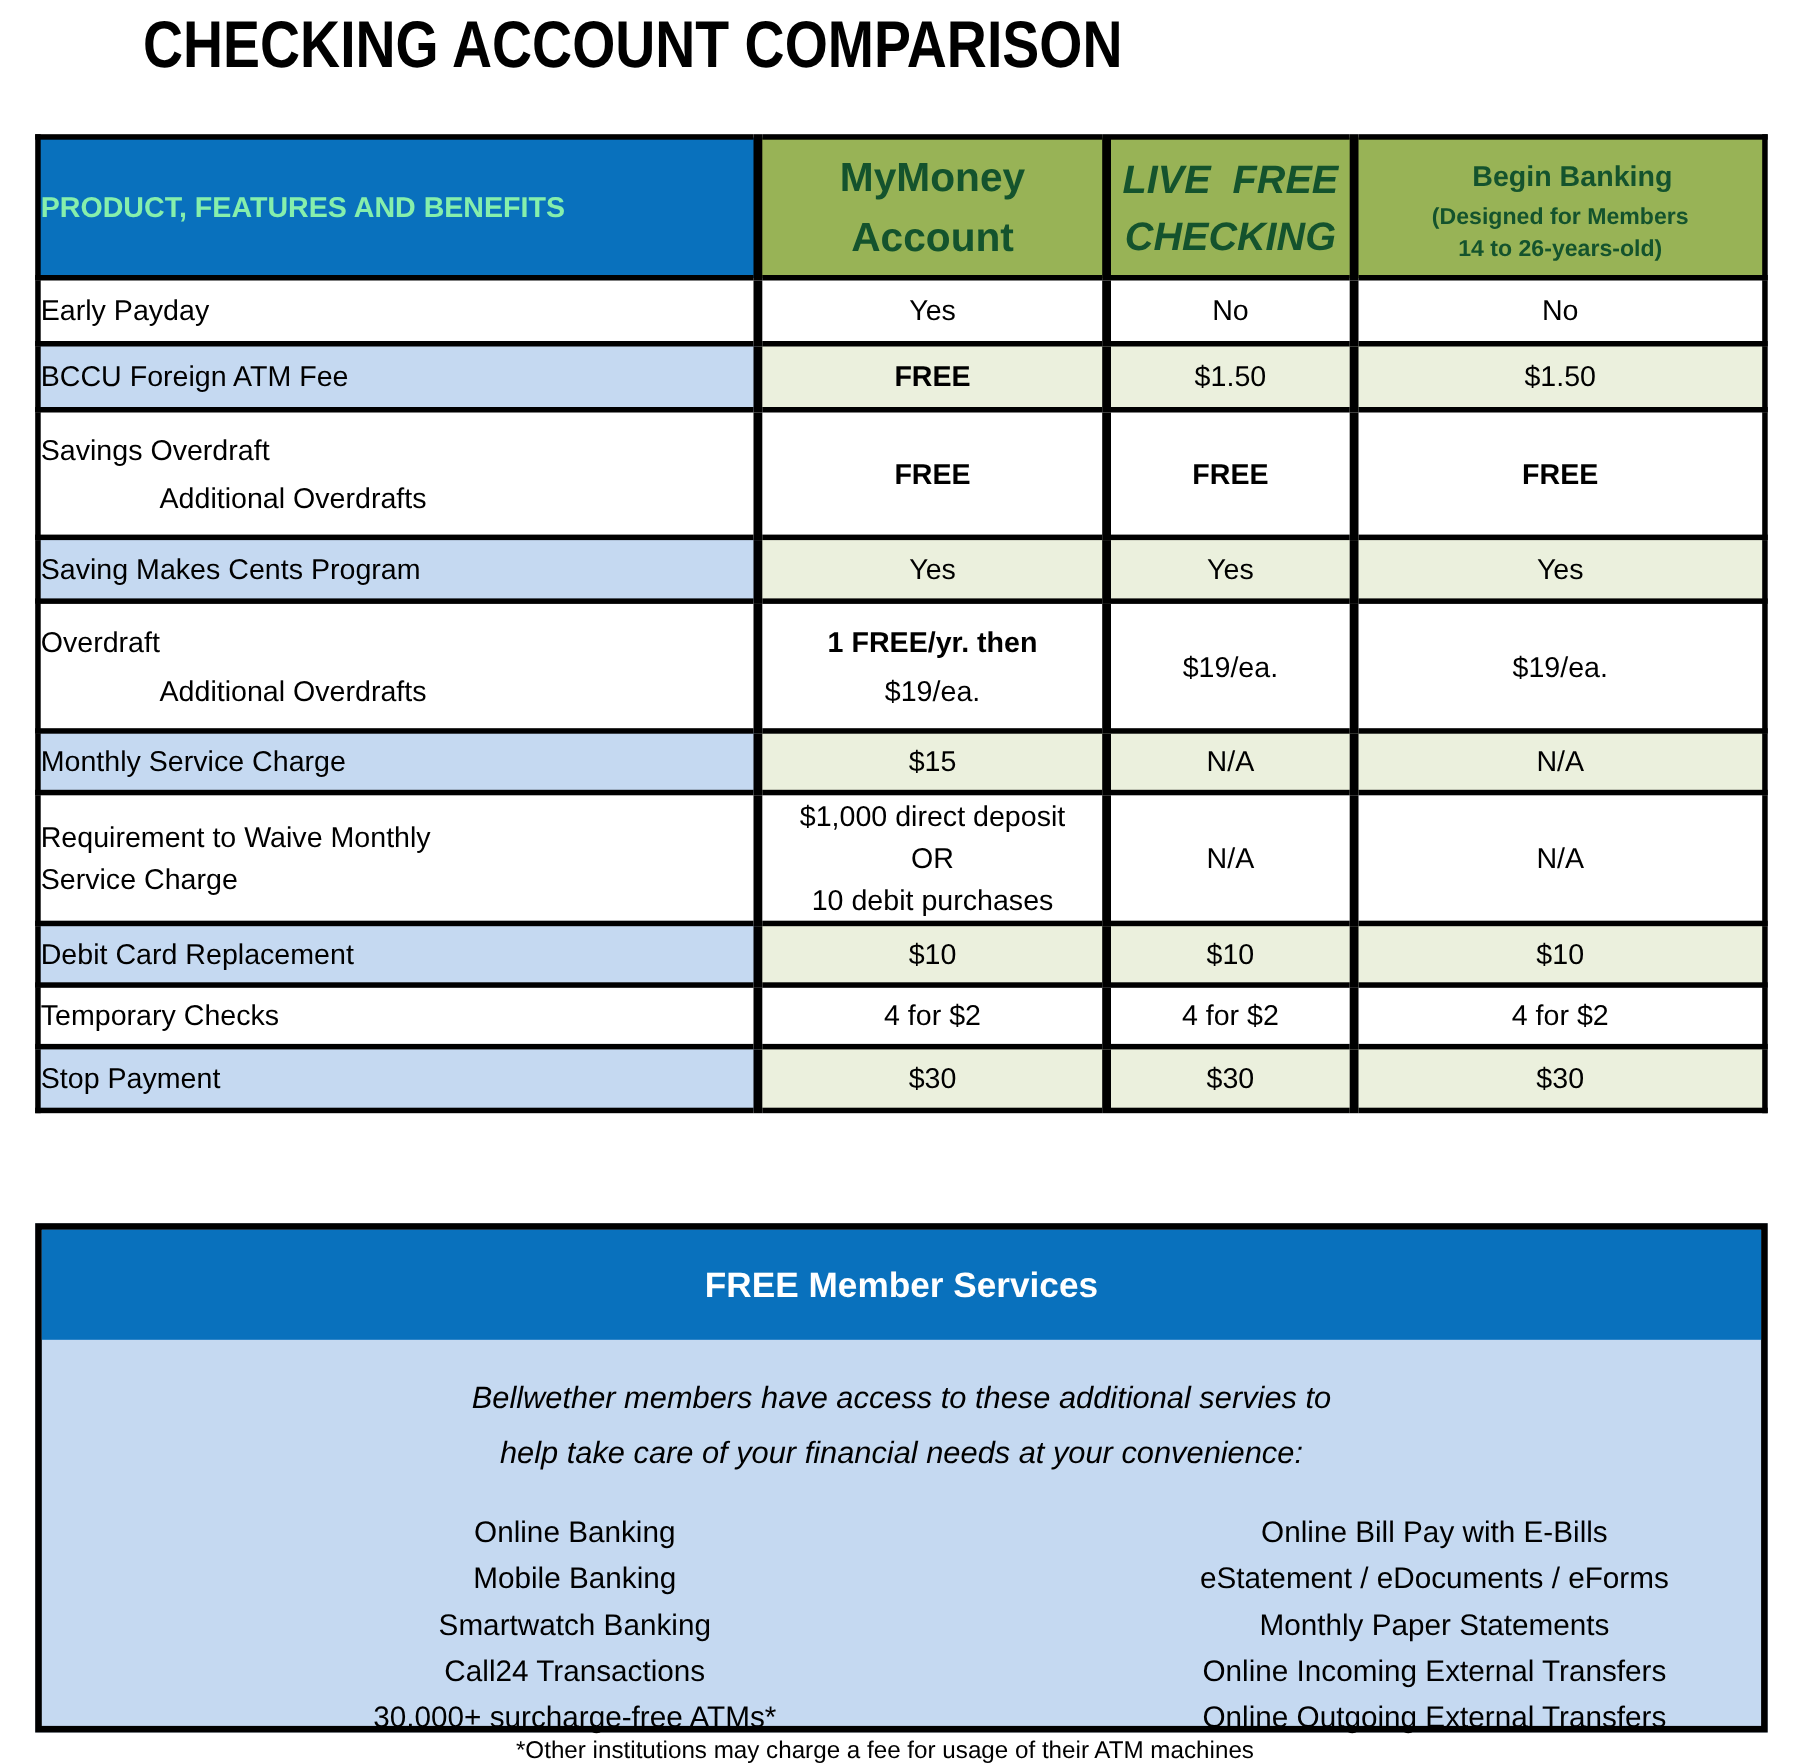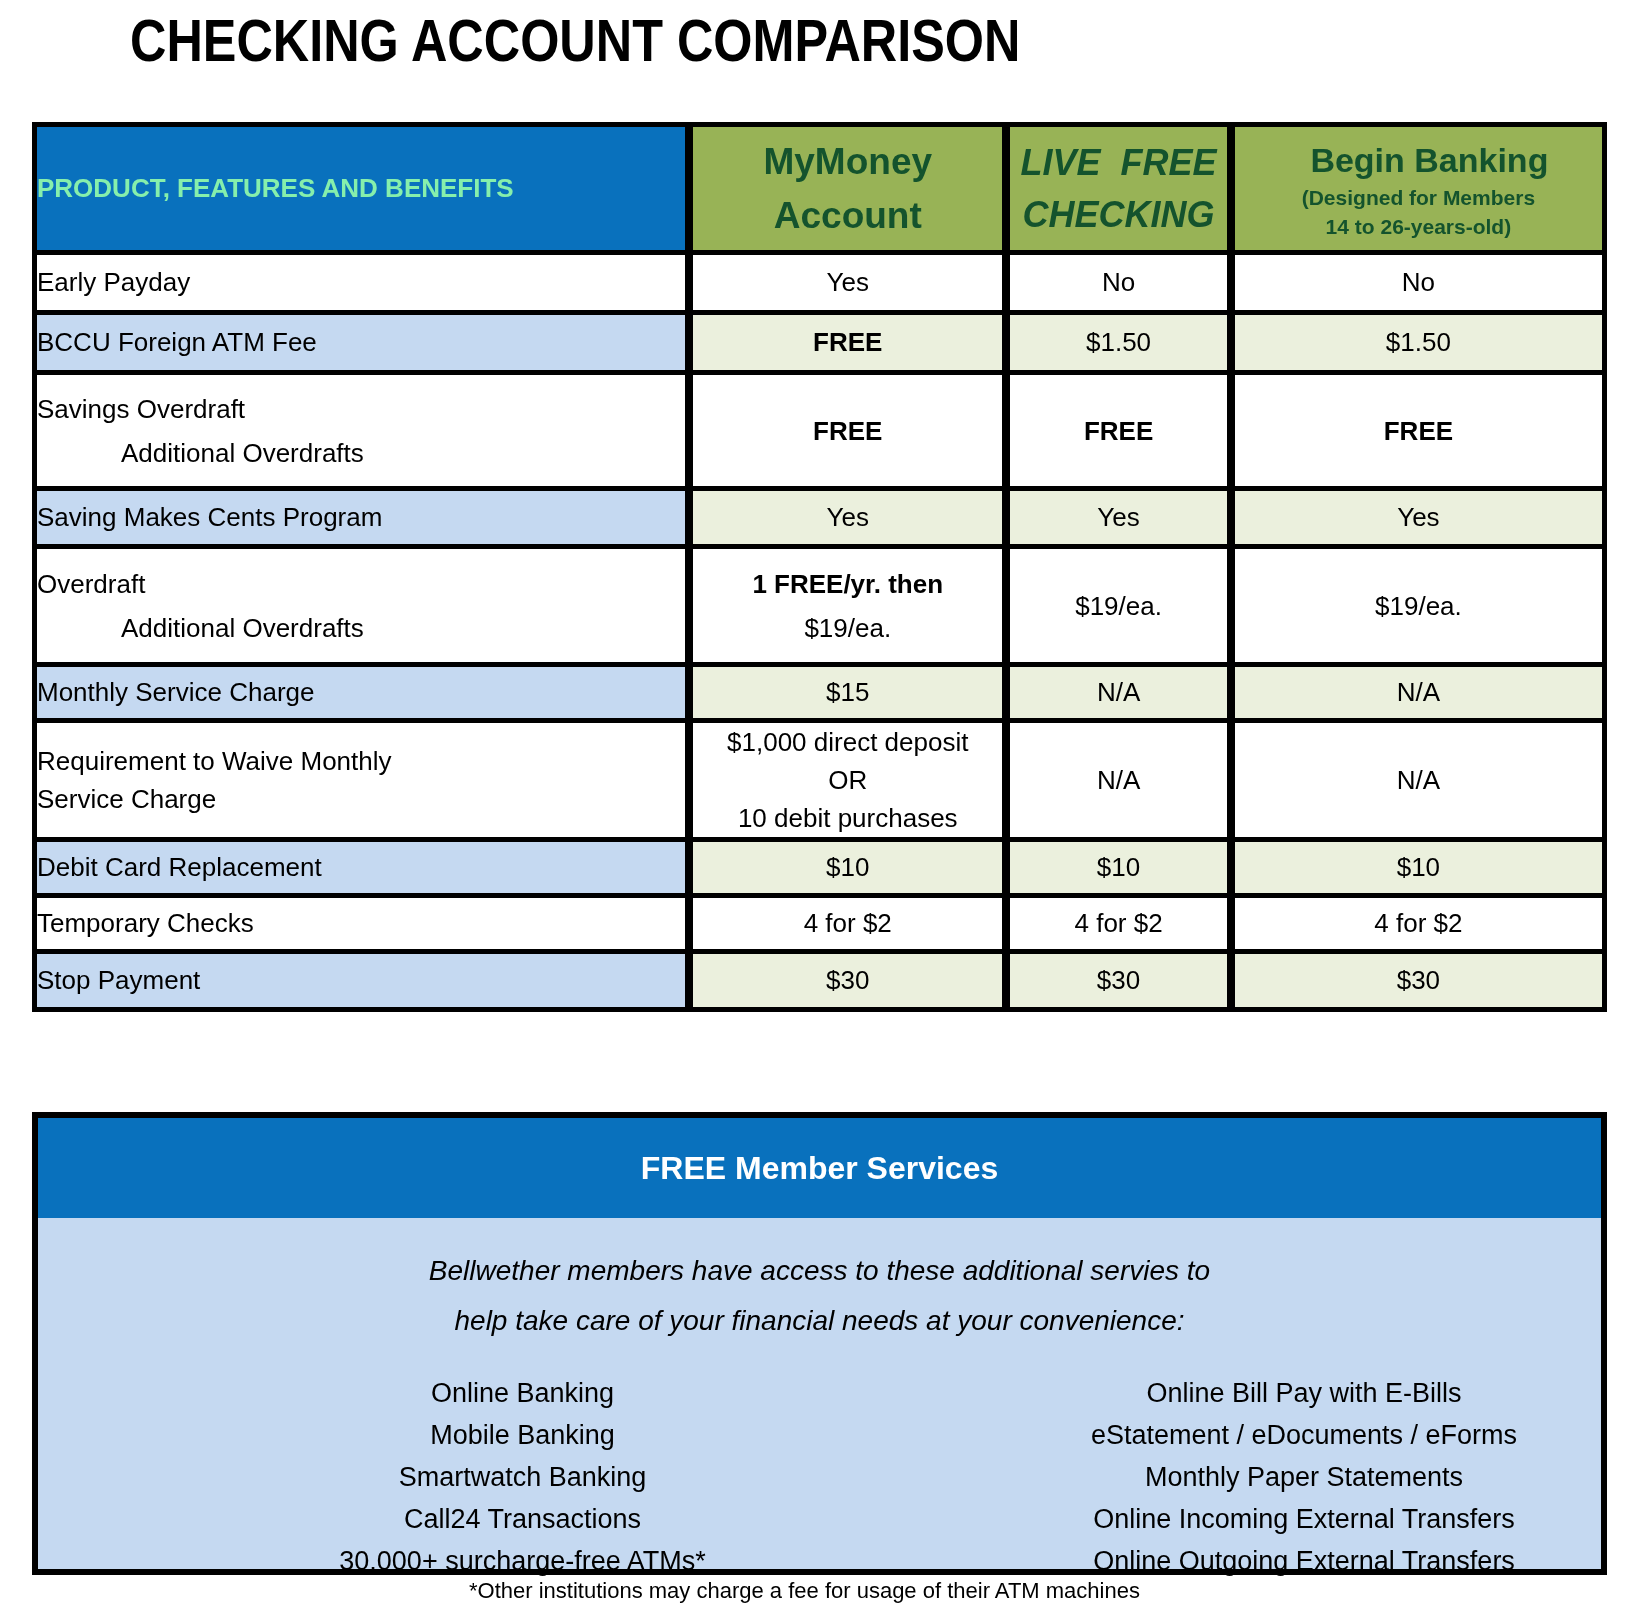--- a/index.html
+++ b/index.html
@@ -69,32 +69,32 @@
   }
   th.acct-hdr {
     background: var(--green);
     color: #14532d;
     text-align: center;
     font-weight: bold;
   }
   .mymoney-line { font-size: 37px; line-height: 54px; }
   .livefree-line1 { font-size: 36px; font-style: italic; line-height: 52px; word-spacing: 10px; }
   .livefree-line2 { font-size: 36px; line-height: 52px; font-style: italic; }
-  .beginbank-title { font-size: 34px; line-height: 46px; margin-left: 22px; }
+  .beginbank-title { font-size: 26px; line-height: 46px; margin-left: 22px; }
   .beginbank-sub { font-size: 21px; line-height: 29px; }
 
   td.label-cell {
     background: #fff;
     text-align: left;
     padding-left: 24px;
   }
   td.value-cell { background: #fff; text-align: center; }
   tr.shaded td.label-cell { background: var(--rowblue); }
   tr.shaded td.value-cell { background: var(--cellgreen); }
-  td .indent { padding-left: 84px; }
+  td .indent { padding-left: 108px; }
   td div.b { font-weight: bold; }
   tr.tall td div { line-height: 44px; }
   tr.tall3 td.label-cell div { line-height: 38px; }
   tr.tall3 td.value-cell div { line-height: 38px; }
 
   
   .services-box {
     position: absolute;
     left: 32px;
     top: 1112px;

